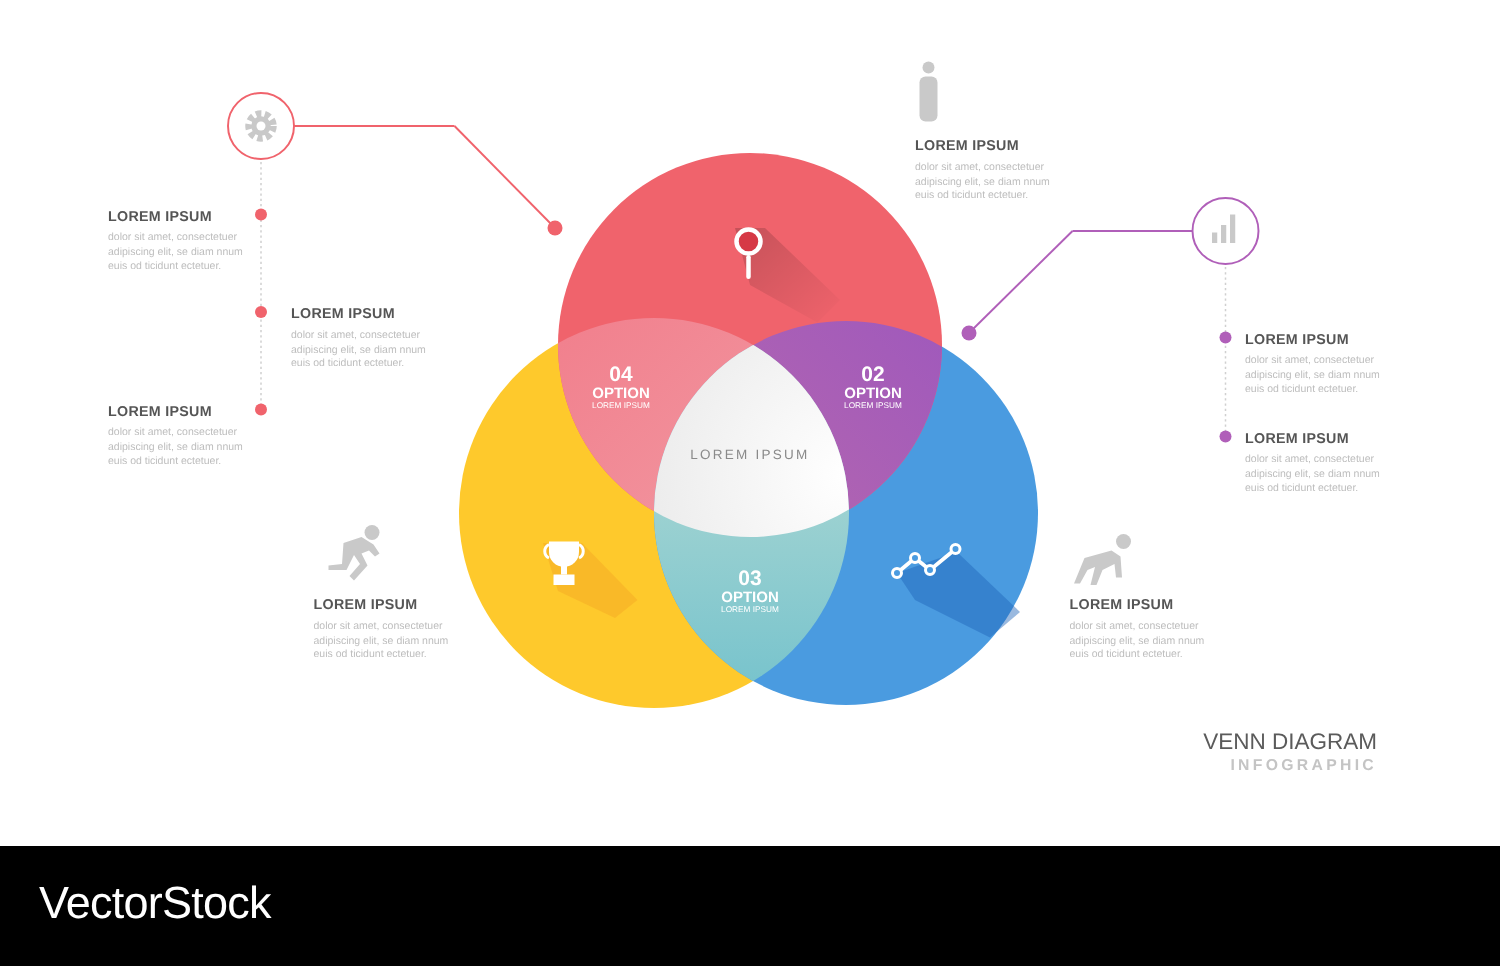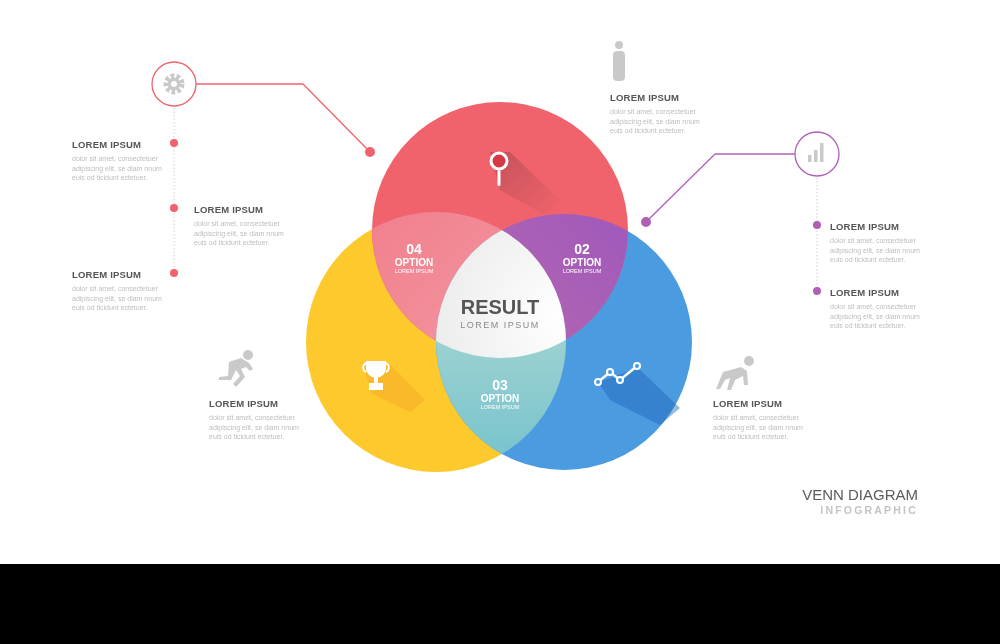--- a/index.html
+++ b/index.html
@@ -160,21 +160,20 @@
     <div class="opt">OPTION</div>
     <div class="sub">LOREM IPSUM</div>
   </div>
   <div class="ovl" style="left:470px;top:378px;width:60px;">
     <div class="num">03</div>
     <div class="opt">OPTION</div>
     <div class="sub">LOREM IPSUM</div>
   </div>
 
   <div class="result">
-    <div class="t">RESULT</div>
     <div class="s">LOREM IPSUM</div>
   </div>
 
   <div class="block" style="left:72px;top:139px;">
     <div class="h">LOREM IPSUM</div>
     <div class="b">dolor sit amet, consectetuer adipiscing elit, se diam nnum euis od ticidunt ectetuer.</div>
   </div>
   <div class="block" style="left:194px;top:204px;">
     <div class="h">LOREM IPSUM</div>
     <div class="b">dolor sit amet, consectetuer adipiscing elit, se diam nnum euis od ticidunt ectetuer.</div>
@@ -208,13 +207,14 @@
     <div class="b">dolor sit amet, consectetuer adipiscing elit, se diam nnum euis od ticidunt ectetuer.</div>
   </div>
 
   <div class="title">
     <div class="t1">VENN DIAGRAM</div>
     <div class="t2">INFOGRAPHIC</div>
   </div>
 </div>
 
 <div id="footer">
+  <div class="brand">VectorStock</div>
 </div>
 
 </body></html>

